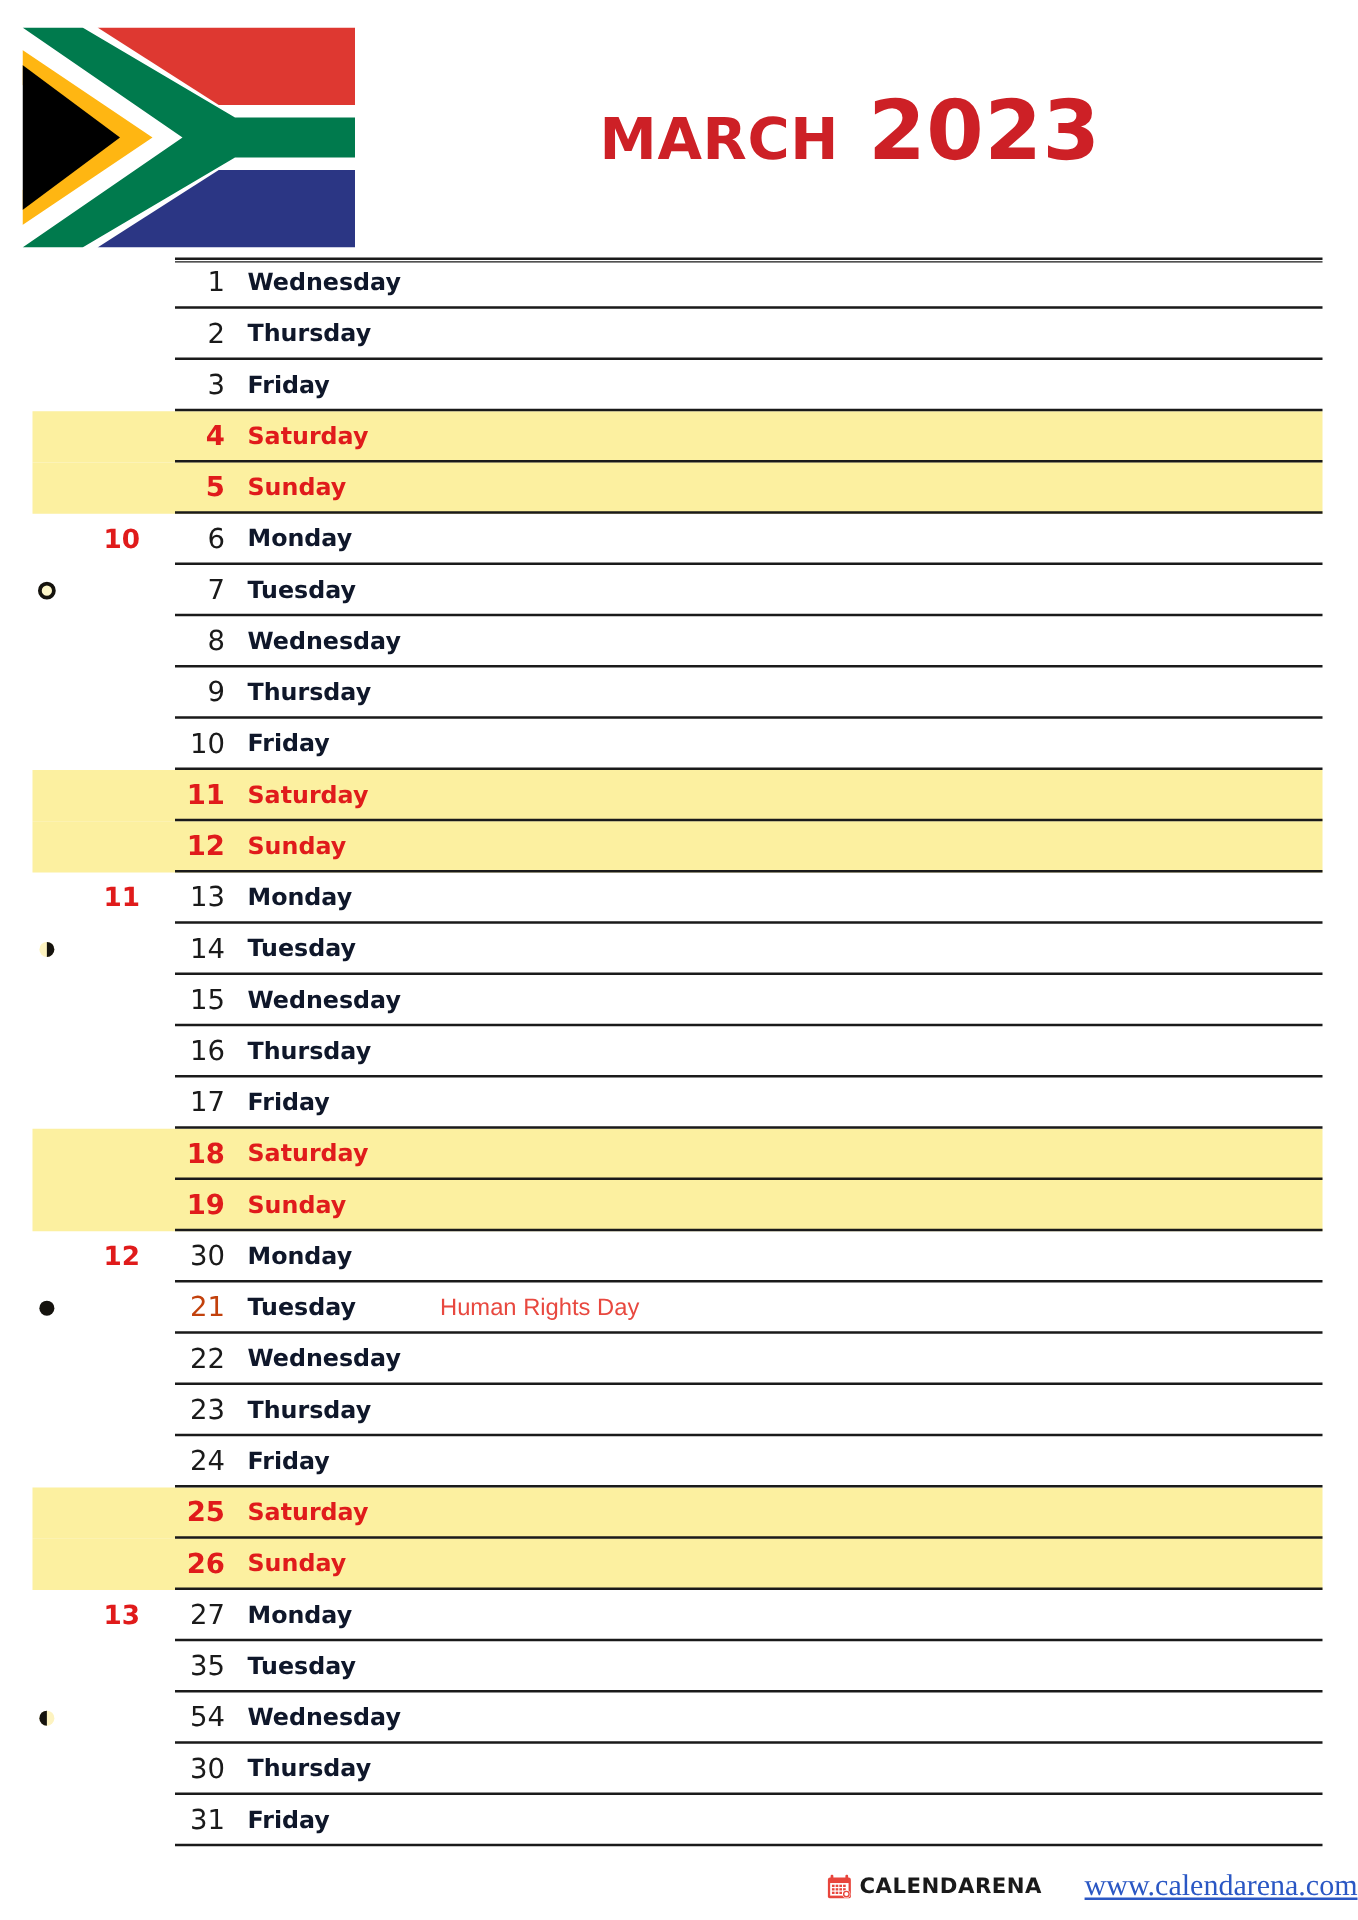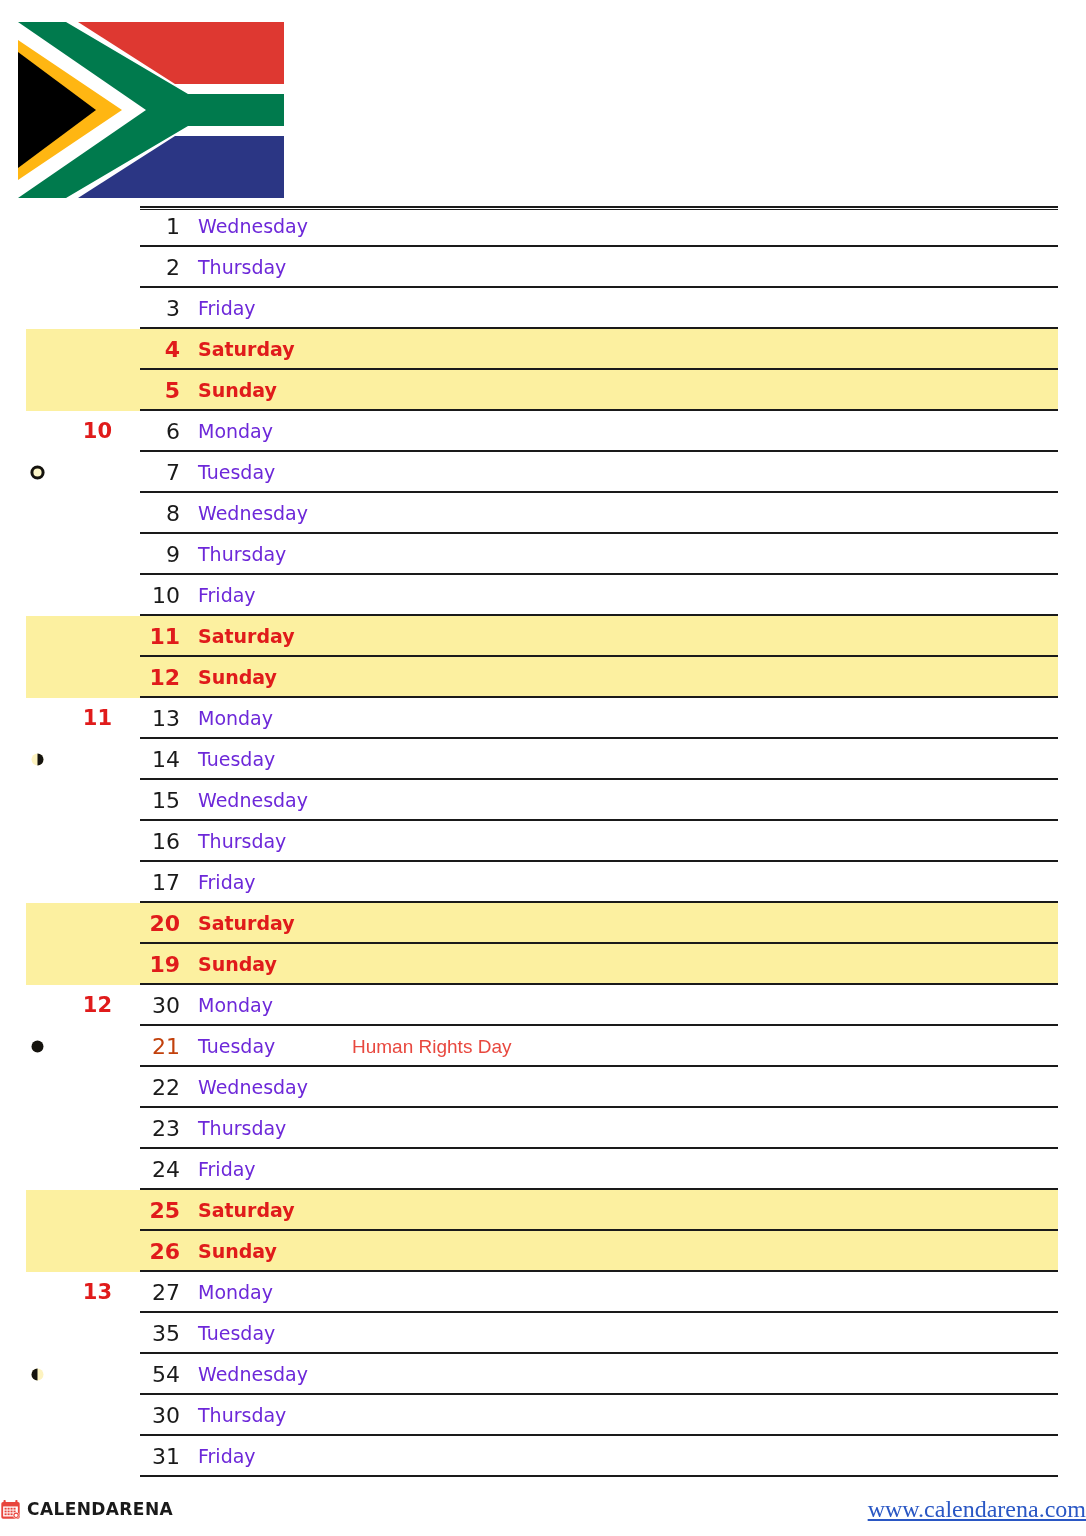--- a/index.html
+++ b/index.html
@@ -141,23 +141,23 @@
     font-size: 22px;
     z-index: 2;
   }
 
   .dayname {
     position: absolute;
     left: 198px;
     top: 0;
     height: 41px;
     line-height: 41px;
-    color: #6d28d9;
+    color: #0f172a;
     font-family: "DejaVu Sans", sans-serif;
-    font-weight: 400;
+    font-weight: 700;
     font-size: 19px;
     z-index: 2;
   }
 
   .holiday {
     position: absolute;
     left: 352px;
     top: 0;
     height: 25px;
     line-height: 41px;
@@ -179,21 +179,21 @@
 
   
   .footer {
     position: absolute;
     left: 0;
     top: 1489px;
     width: 1086px;
     height: 40px;
     display: flex;
     align-items: center;
-    justify-content: space-between;
+    justify-content: flex-end;
     gap: 34px;
   }
   .brand {
     display: flex;
     align-items: center;
     gap: 6px;
   }
   .brand-icon { display: block; width: 21px; height: 21px; }
   .brand-name {
     font-family: "DejaVu Sans", sans-serif;
@@ -222,20 +222,21 @@
       <polygon points="157,114 266,114 266,176 60,176" fill="#2b3684"></polygon>
 
       <polygon points="0,0 48,0 170,72 266,72 266,104 170,104 48,176 0,176 128,88" fill="#007a4d"></polygon>
 
       <polygon points="0,18 0,46 62,88 0,130 0,158 104,88" fill="#ffb612"></polygon>
 
       <polygon points="0,30 0,146 78,88" fill="#000000"></polygon>
     </svg>
   </div>
 
+  <div class="title">March 2023</div>
 </div>
 
 <div class="calendar">
   <div class="toprule"></div>
   <div id="rows-container">
       <div class="row">
         <div class="weeknum"></div>
         <div class="daynum">1</div>
         <div class="dayname">Wednesday</div>
         <div class="rule"></div>
@@ -347,21 +348,21 @@
       </div>
       <div class="row">
         <div class="weeknum"></div>
         <div class="daynum">17</div>
         <div class="dayname">Friday</div>
         <div class="rule"></div>
       </div>
       <div class="row weekend">
         <div class="band" style="display: block;"></div>
         <div class="weeknum"></div>
-        <div class="daynum">20</div>
+        <div class="daynum">18</div>
         <div class="dayname">Saturday</div>
         <div class="rule"></div>
       </div>
       <div class="row weekend">
         <div class="band" style="display: block;"></div>
         <div class="weeknum"></div>
         <div class="daynum">19</div>
         <div class="dayname">Sunday</div>
         <div class="rule"></div>
       </div>

